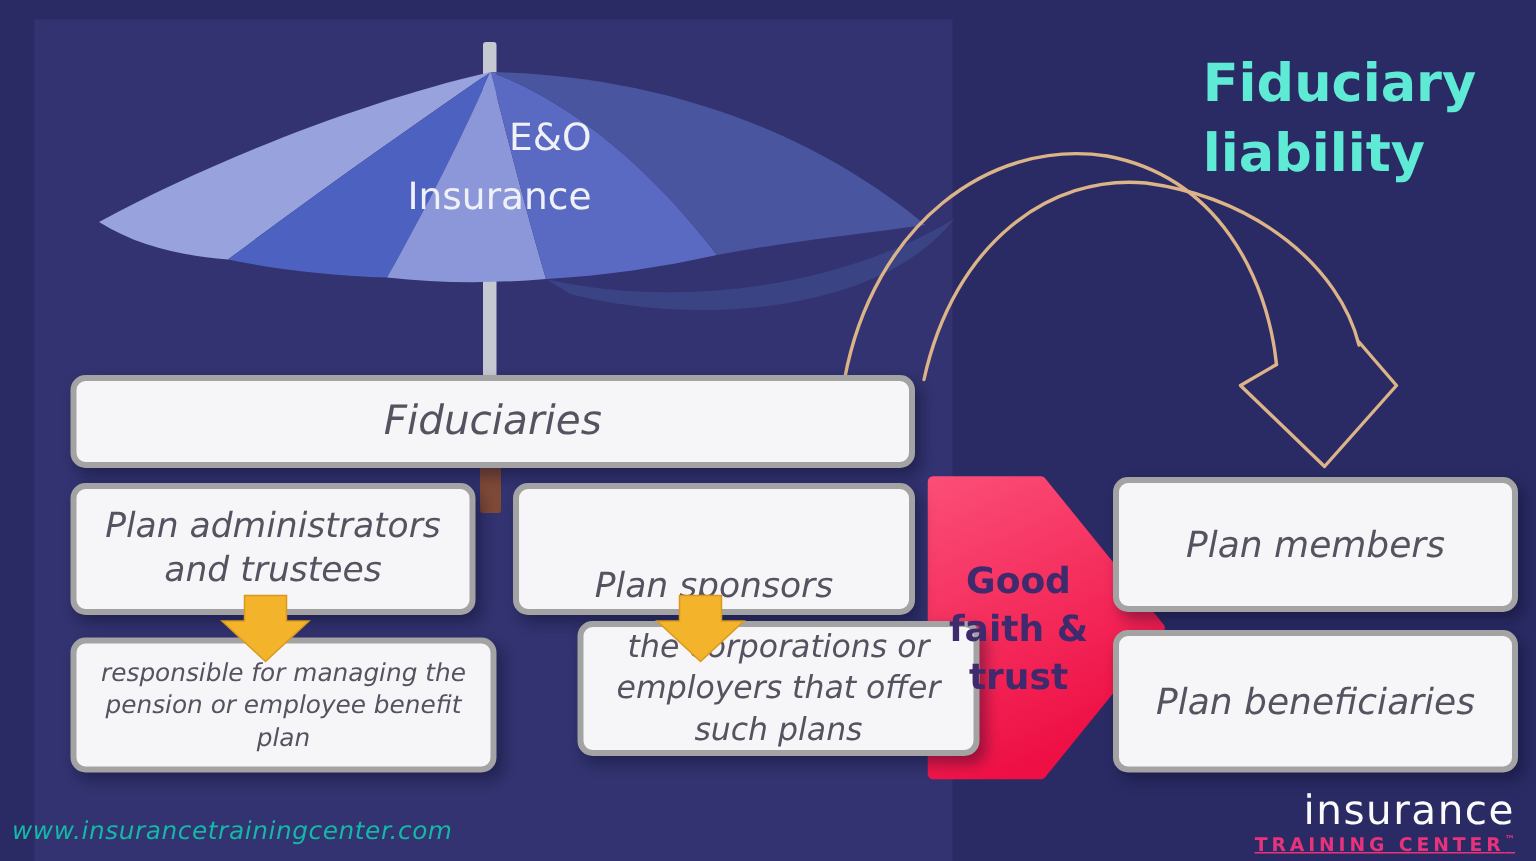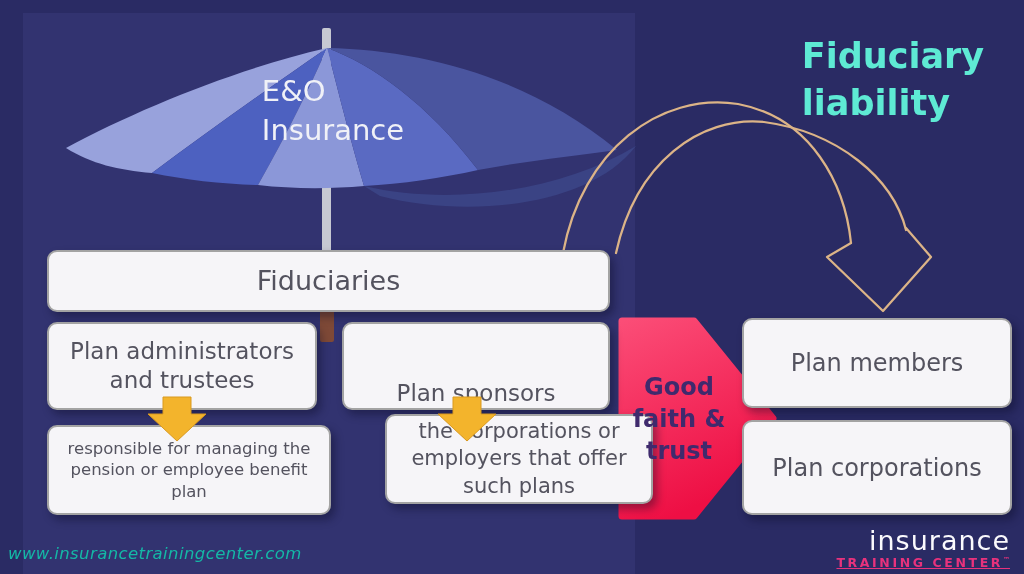--- a/index.html
+++ b/index.html
@@ -10,41 +10,42 @@
   #stage{
     position:relative;
     width:1024px;height:574px;
     overflow:hidden;
     background:#2a2b64;
   }
   #decor{position:absolute;left:0;top:0;z-index:1;}
   .card{
     position:absolute;
     background:#f6f5f8;
-    border:2px solid #a3a3a3;
+    border:4px solid #a3a3a3;
     border-radius:10px;
     box-sizing:border-box;
     display:flex;align-items:center;justify-content:center;
     text-align:center;
     color:#54535f;
     box-shadow:4px 5px 9px rgba(8,8,32,.38);
     z-index:2;
     line-height:1.25;
+    font-style:italic;
   }
   #box-fiduciaries{left:47px;top:250px;width:563px;height:62px;font-size:27px;}
   #box-plan-admins{left:47px;top:322px;width:270px;height:88px;font-size:23px;padding:0 8px;}
   #box-plan-sponsors{left:342px;top:322px;width:268px;height:88px;font-size:23px;align-items:flex-end;}
   #box-admins-desc{left:47px;top:425px;width:284px;height:90px;font-size:16.5px;padding:0 9px;line-height:1.3;}
   #box-sponsors-desc{left:342px;top:414px;width:268px;height:90px;font-size:21px;padding:0 13px;line-height:1.3;margin-left:43px;}
   #box-plan-members{left:742px;top:318px;width:270px;height:90px;font-size:24px;}
   #box-plan-beneficiaries{left:742px;top:420px;width:270px;height:95px;font-size:24px;}
 
   #eo-label{
     position:absolute;left:333px;top:72px;transform:translateX(-50%);
-    color:#f0f1f7;font-size:29px;line-height:39px;text-align:left;
+    color:#f0f1f7;font-size:25px;line-height:39px;text-align:right;
     z-index:2;white-space:nowrap;
   }
   #heading{
     position:absolute;left:893px;top:33px;transform:translateX(-50%);
     color:#5eead4;font-size:35px;line-height:47px;
     font-weight:600;z-index:2;white-space:nowrap;
   }
   #good-faith{
     position:absolute;left:621px;top:371px;width:116px;
     color:#3f2a6d;font-size:24px;line-height:32px;text-align:center;
@@ -123,21 +124,21 @@
   <div class="card" id="box-admins-desc">
     <span>responsible for managing the pension or employee benefit plan</span>
   </div>
   <div class="card" id="box-sponsors-desc">
     <span>the corporations or employers that offer such plans</span>
   </div>
   <div class="card" id="box-plan-members">
     <span>Plan members</span>
   </div>
   <div class="card" id="box-plan-beneficiaries">
-    <span>Plan corporations</span>
+    <span>Plan beneficiaries</span>
   </div>
 
   <svg id="arrows-layer" width="1024" height="574" viewBox="0 0 1024 574">
     <polygon points="163,397 191,397 191,414 206,414 177,441 148,414 163,414" stroke="#d9991f" stroke-width="1" fill="#f3b42c"></polygon>
     <polygon points="453,397 481,397 481,414 496,414 467,441 438,414 453,414" stroke="#d9991f" stroke-width="1" fill="#f3b42c"></polygon>
   </svg>
 
   <div id="good-faith">
     <span class="line">Good</span>
     <span class="line">faith &amp;</span>

